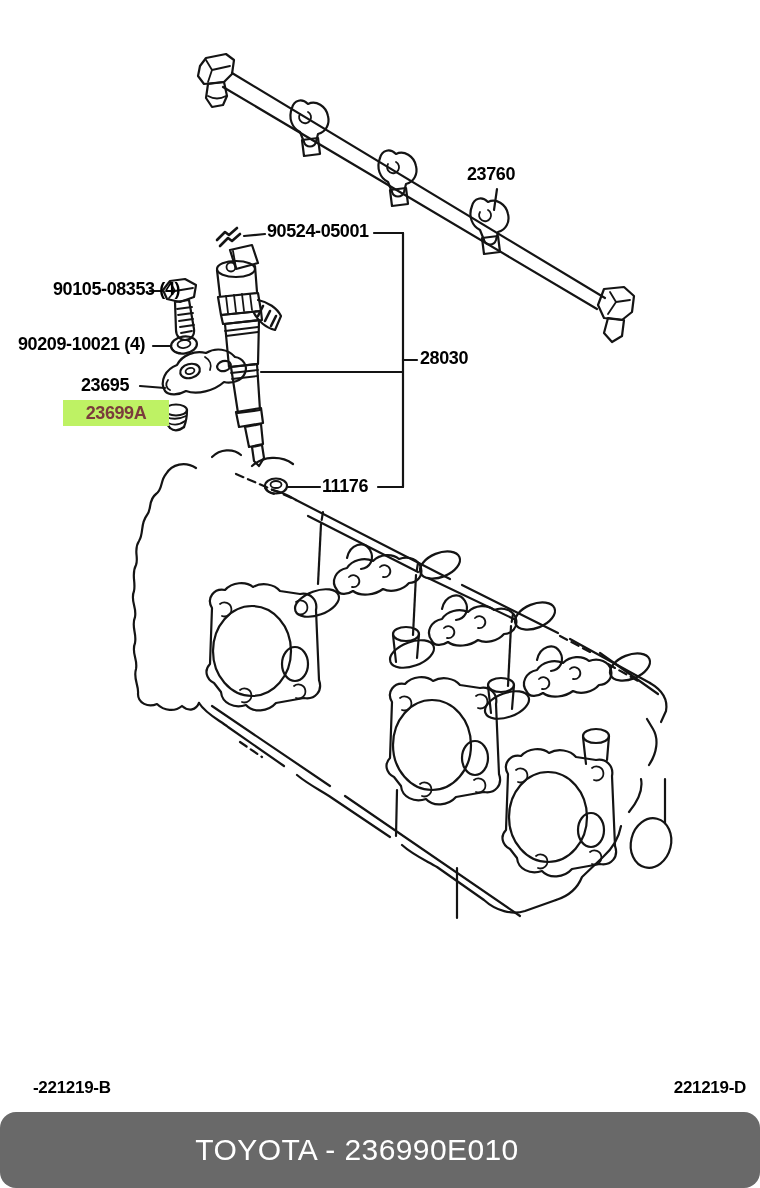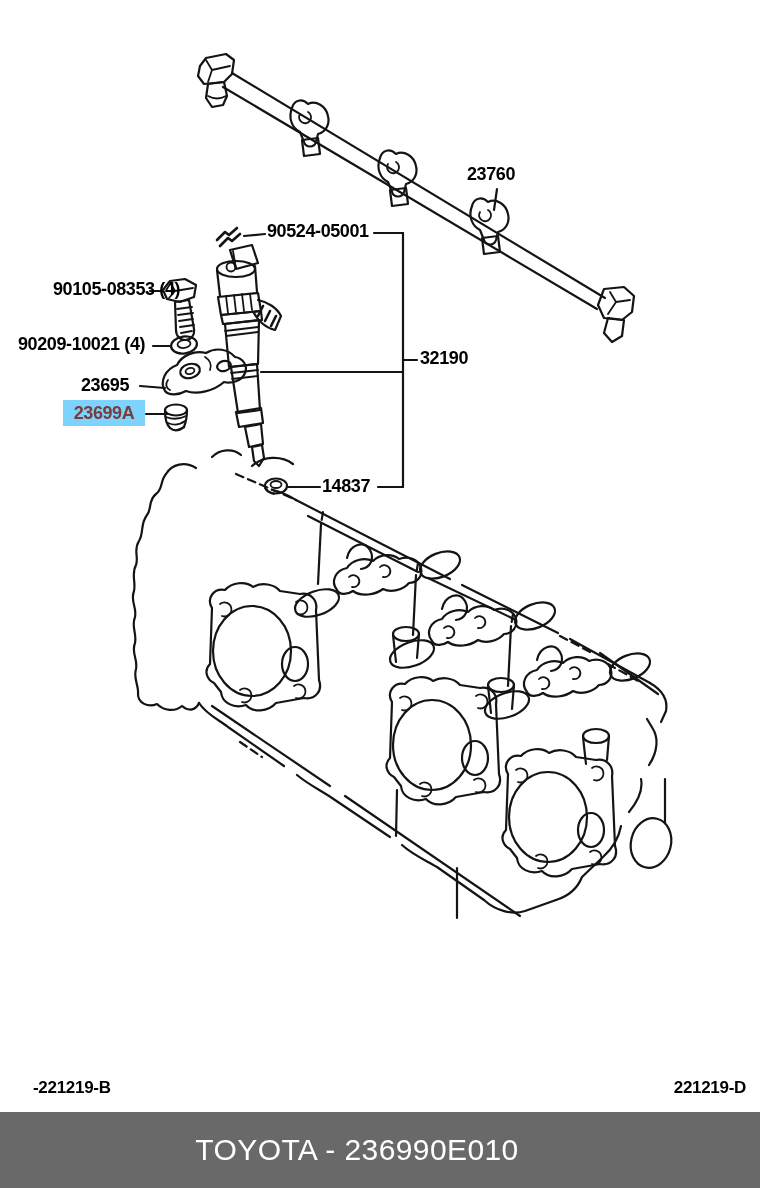--- a/index.html
+++ b/index.html
@@ -7,27 +7,27 @@
         font-family:"Liberation Sans",sans-serif;}
   .diagram{position:absolute;left:0;top:0;width:760px;height:1112px;}
   svg.art{position:absolute;left:0;top:0;}
   svg.art path, svg.art ellipse, svg.art circle, svg.art line{
     fill:none;stroke:#141414;stroke-width:2.2;stroke-linecap:round;stroke-linejoin:round;}
   svg.art .thin{stroke-width:1.8;}
   svg.art .thick{stroke-width:2.6;}
   svg.art .dash{stroke-dasharray:8 5;}
   .part-label{position:absolute;font:700 18px/18px "Liberation Sans",sans-serif;
     letter-spacing:-0.4px;color:#000;white-space:nowrap;cursor:pointer;}
-  .part-label.highlight{background:#7dd3fc;color:#7A3C3C;width:74px;height:18px;
-    padding:4px 4px;text-align:center;line-height:19px;}
+  .part-label.highlight{background:#bef264;color:#7A3C3C;width:74px;height:18px;
+    padding:4px 16px;text-align:center;line-height:19px;}
   .corner-code{position:absolute;font:700 17px/17px "Liberation Sans",sans-serif;
     letter-spacing:-0.3px;color:#000;white-space:nowrap;}
   .footer{position:absolute;left:0;top:1112px;width:760px;height:76px;background:#696969;
     color:#fff;display:flex;align-items:center;justify-content:center;
-    font:400 30px/76px "Liberation Sans",sans-serif;letter-spacing:0.4px;}
+    font:400 30px/76px "Liberation Sans",sans-serif;letter-spacing:0.4px;border-radius:16px;}
   .footer .sep{display:inline-block;width:46px;}
 </style>
 </head>
 <body>
 
 <div class="page">
   <div class="diagram">
 
     <svg class="art" width="760" height="1112" viewBox="0 0 760 1112">
       <defs>
@@ -172,22 +172,22 @@
       </g>
     </svg>
 
     <div id="label-layer">
         <div class="part-label" style="left: 467px; top: 165px;">23760</div>
         <div class="part-label" style="left: 267px; top: 222px;">90524-05001</div>
         <div class="part-label" style="left: 15px; top: 280px; margin-left: 38px;">90105-08353 (4)</div>
         <div class="part-label" style="left: 18px; top: 335px;">90209-10021 (4)</div>
         <div class="part-label" style="left: 81px; top: 376px;">23695</div>
         <div class="part-label highlight" style="left: 63px; top: 400px;">23699A</div>
-        <div class="part-label" style="left: 420px; top: 349px;">32190</div>
-        <div class="part-label" style="left: 322px; top: 477px;">14837</div>
+        <div class="part-label" style="left: 420px; top: 349px;">28030</div>
+        <div class="part-label" style="left: 322px; top: 477px;">11176</div>
       </div>
 
     <div class="corner-code" style="left:33px;top:1079px;">-221219-B</div>
     <div class="corner-code" style="right:14px;top:1079px;position:absolute;text-align:center;">221219-D</div>
   </div>
 
   <div class="footer">
     <span>TOYOTA - 236990E010</span>
     <span class="sep"></span>
   </div>

